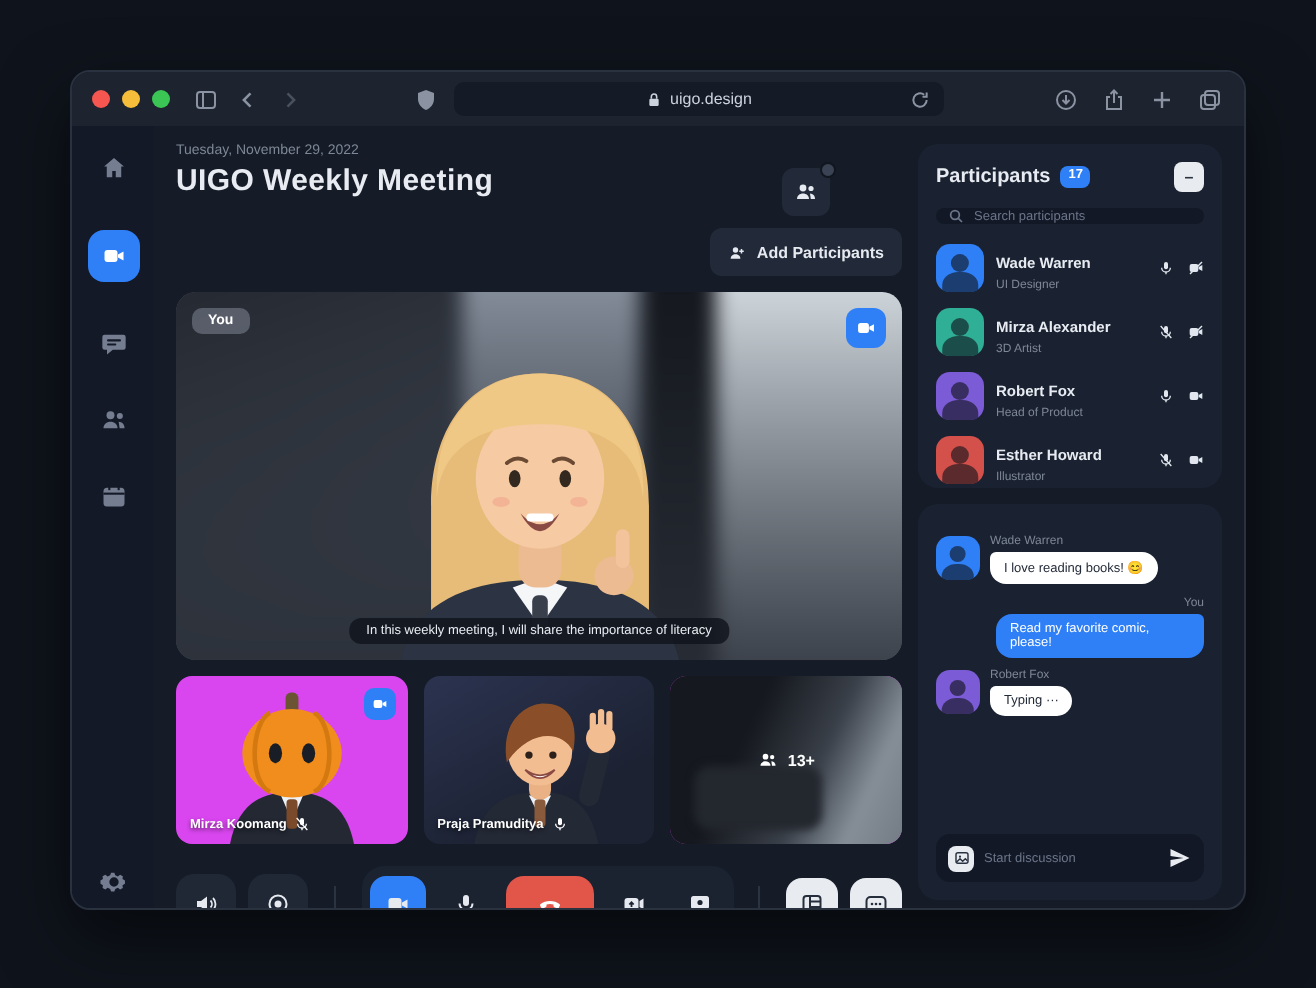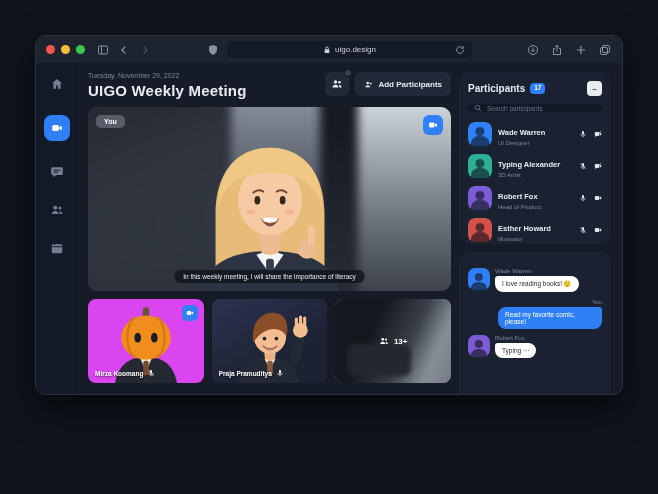--- a/index.html
+++ b/index.html
@@ -3,21 +3,21 @@
 <meta charset="utf-8">
 <style>
   :root{
     --outer:#0F141C; --chrome:#1D2430; --app:#151B27; --panel:#1A2231;
     --item:#222A39; --input:#121826; --accent:#2F80F7; --danger:#E25549;
     --muted:#7E8795; --txt:#E8ECF2;
   }
   *{box-sizing:border-box;margin:0;padding:0;font-family:"Liberation Sans",sans-serif;}
   html,body{width:658px;height:494px;overflow:hidden;}
   body{background:var(--outer);position:relative;}
-  .window{position:absolute;left:35px;top:35px;width:588px;height:360px;border-radius:10px;
+  .window{position:absolute;left:35px;top:35px;width:588px;height:420px;border-radius:10px;
     overflow:hidden;background:var(--app);box-shadow:0 14px 34px rgba(0,0,0,.55);border:1px solid #2A3240;}
   
   .chrome{height:27px;background:var(--chrome);display:flex;align-items:center;padding:0 10px;gap:7px;}
   .traffic{display:flex;gap:6px;margin-right:4px;}
   .dot{width:9px;height:9px;border-radius:50%;}
   .dot.r{background:var(--traffic-red,#F55750);} .dot.y{background:var(--traffic-yellow,#F6BD3A);} .dot.g{background:var(--traffic-green,#3BC554);}
   .cico{color:#8B93A3;display:inline-flex;align-items:center;justify-content:center;width:14px;height:14px;}
   .cico.dim{opacity:.4;}
   .addrwrap{flex:1;display:flex;justify-content:center;align-items:center;gap:7px;}
   .addr{width:245px;height:17px;background:#141A26;border-radius:5px;display:flex;align-items:center;justify-content:center;gap:4px;color:#CDD3DD;font-size:8px;position:relative;}
@@ -32,21 +32,21 @@
   .side .nav{color:#747E90;}
   .side .active{width:26px;height:26px;border-radius:8px;background:var(--accent);display:flex;align-items:center;justify-content:center;color:#fff;}
   .side .spacer{flex:1;}
   .content{flex:1;display:flex;gap:8px;padding:9px 11px 10px 11px;min-width:0;}
   .maincol{flex:1;min-width:0;display:flex;flex-direction:column;}
   .rightcol{width:152px;display:flex;flex-direction:column;gap:8px;}
   
   .hdr{display:flex;align-items:flex-start;justify-content:space-between;margin-bottom:8px;}
   .date{font-size:7px;color:var(--muted);margin-bottom:3px;}
   .title{font-size:15px;font-weight:bold;color:var(--txt);letter-spacing:.2px;text-align:right;}
-  .hbtns{display:flex;gap:6px;align-items:center;margin-top:0;}
+  .hbtns{display:flex;gap:6px;align-items:center;margin-top:12px;flex-direction:column;}
   .iconbtn{width:24px;height:24px;background:var(--item);border-radius:6px;display:flex;align-items:center;justify-content:center;color:#E6EAF0;position:relative;border:none;cursor:pointer;}
   .badge-dot{position:absolute;top:-3px;right:-3px;width:8px;height:8px;border-radius:50%;background:#3A4354;border:1px solid #11161F;}
   .addbtn{height:24px;padding:0 9px;background:var(--item);border-radius:6px;display:flex;align-items:center;gap:5px;color:#E6EAF0;font-size:8px;font-weight:bold;border:none;cursor:pointer;}
   
   .stage{position:relative;height:184px;border-radius:10px;overflow:hidden;background:#49515C;flex:none;}
   .scene{position:absolute;inset:-12px;filter:blur(5px);}
   .scene div{position:absolute;top:0;height:110%;}
   .wallL{left:0;width:42%;background:linear-gradient(160deg,#23272F,#3C434D 70%);}
   .wallM{left:40%;width:26%;background:linear-gradient(#8A93A0,#59626D 80%);}
   .frame{left:65%;width:5%;background:#262B33;}
@@ -485,21 +485,21 @@
                   <svg class="ic8" viewBox="0 0 24 24" fill="currentColor">
                     <rect x="2.5" y="6" width="13" height="12" rx="3"></rect>
                     <path d="M16 10.5l5.5-3v9l-5.5-3z"></path>
                     <line class="slash" x1="3" y1="21" x2="21" y2="3" stroke="currentColor" stroke-width="2"></line>
                   </svg>
                 </span>
             </span>
           </div>
           <div class="prow">
             <span class="avatar" style="background-color: rgb(47, 175, 149);"></span>
-            <span class="pinfo"><span class="pname">Typing Alexander</span><div class="prole">3D Artist</div></span>
+            <span class="pinfo"><span class="pname">Mirza Alexander</span><div class="prole">3D Artist</div></span>
             <span class="pstat">
               <span data-state="off">
                   <svg class="ic8" viewBox="0 0 24 24" fill="currentColor">
                     <rect x="9" y="3" width="6" height="11" rx="3"></rect>
                     <path d="M5.5 11.5a6.5 6.5 0 0 0 13 0" fill="none" stroke="currentColor" stroke-width="2"></path>
                     <line x1="12" y1="18" x2="12" y2="21.5" stroke="currentColor" stroke-width="2"></line>
                     <line class="slash" x1="4" y1="3" x2="20" y2="21" stroke="currentColor" stroke-width="2"></line>
                   </svg>
                 </span>
               <span data-state="off">

